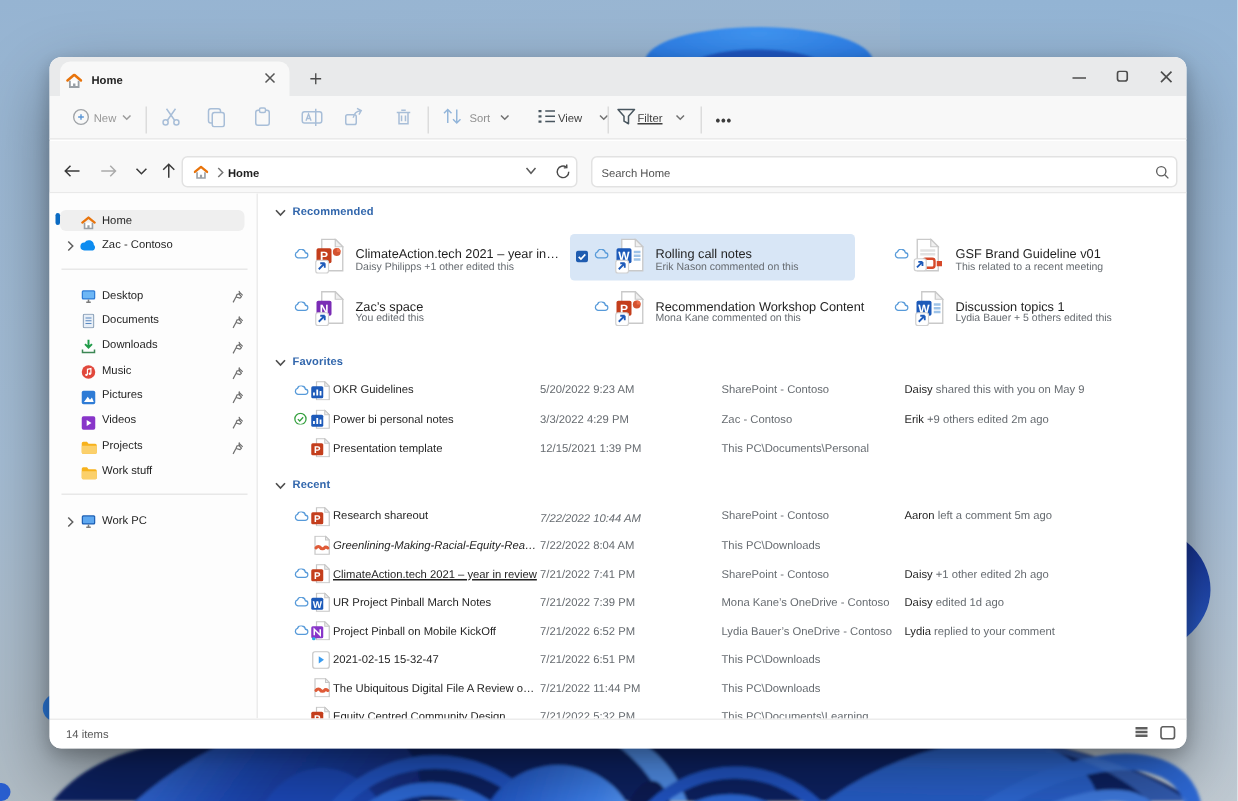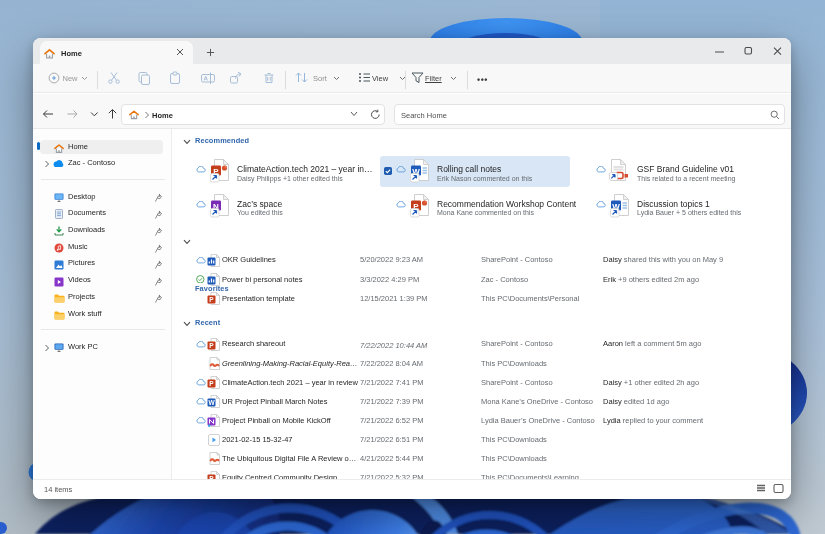--- a/index.html
+++ b/index.html
@@ -443,21 +443,21 @@
     <rect x="3.5" y="14.5" width="8.5" height="8.5" rx="1.5" fill="#fff" stroke="#d0d0d0" stroke-width="0.8"></rect>
     <path d="M5.5 20.5 L9.5 16.5 M9.5 16.5 H6.5 M9.5 16.5 V19.5" stroke="#1d5ab9" stroke-width="1.2" fill="none"></path>
   </svg>
   <div class="tx d f10" style="left:604px;top:160.5px;">Discussion topics 1</div>
   <div class="tx g f9" style="left:604px;top:171px;">Lydia Bauer + 5 others edited this</div>
 
   
   <svg class="abs" style="left:150px;top:200.5px" width="8" height="6" viewBox="0 0 8 6">
       <path d="M1 1.2 L4 4.4 L7 1.2" fill="none" stroke="#4f4f4f" stroke-width="1.1"></path>
     </svg>
-  <div class="tx hdr" style="left:162px;top:197.5px;margin-top:48px;">Favorites</div>
+  <div class="tx hdr" style="left:162px;top:197.5px;">Favorites</div>
   <svg class="abs" style="left:163px;top:218.5px" width="10" height="7" viewBox="0 0 10 7">
       <path d="M2.6 5.9 H7.4 A1.7 1.7 0 0 0 7.6 2.5 A2.75 2.75 0 0 0 2.3 1.95 A2.05 2.05 0 0 0 2.6 5.9 Z" fill="none" stroke="#579ad9" stroke-width="0.85"></path>
     </svg>
   <svg class="abs" style="left:174px;top:215.5px" width="13" height="13" viewBox="0 0 13 13">
       <path d="M4 0.5 H9.5 L12.5 3.5 V12.5 H4 Z" fill="#fff" stroke="#c6c6c6" stroke-width="0.8"></path>
       <path d="M9.5 0.5 V3.5 H12.5 Z" fill="#efefef" stroke="#c6c6c6" stroke-width="0.7"></path>
       <rect x="0.5" y="3.5" width="8" height="8" rx="1" fill="#1d5ab9"></rect>
       <path d="M2.3 9.6 V7.6 M4.5 9.6 V5.6 M6.7 9.6 V6.6" stroke="#fff" stroke-width="1.2"></path>
     </svg>
   <div class="tx d f95" style="left:189px;top:217.4px;">OKR Guidelines</div>
@@ -515,21 +515,21 @@
   <div class="tx g f95" style="left:448px;top:320.5px;">This PC\Downloads</div>
   <svg class="abs" style="left:163px;top:340.6px" width="10" height="7" viewBox="0 0 10 7">
       <path d="M2.6 5.9 H7.4 A1.7 1.7 0 0 0 7.6 2.5 A2.75 2.75 0 0 0 2.3 1.95 A2.05 2.05 0 0 0 2.6 5.9 Z" fill="none" stroke="#579ad9" stroke-width="0.85"></path>
     </svg>
   <svg class="abs" style="left:174px;top:337.6px" width="13" height="13" viewBox="0 0 13 13">
       <path d="M4 0.5 H9.5 L12.5 3.5 V12.5 H4 Z" fill="#fff" stroke="#c6c6c6" stroke-width="0.8"></path>
       <path d="M9.5 0.5 V3.5 H12.5 Z" fill="#efefef" stroke="#c6c6c6" stroke-width="0.7"></path>
       <rect x="0.5" y="3.5" width="8" height="8" rx="1" fill="#c43e1c"></rect>
       <text x="4.5" y="10" font-size="6.5" font-weight="bold" fill="#fff" text-anchor="middle" font-family="Liberation Sans">P</text>
     </svg>
-  <div class="tx d f95" style="left:189px;top:339.5px;">ClimateAction.tech 2021 – year in review</div>
+  <div class="tx d f95" style="left:189px;top:339.5px;text-decoration:underline;">ClimateAction.tech 2021 – year in review</div>
   <div class="tx g f95" style="left:327px;top:339.5px;">7/21/2022 7:41 PM</div>
   <div class="tx g f95" style="left:448px;top:339.5px;">SharePoint - Contoso</div>
   <div class="tx f95" style="left:570px;top:339.5px;"><span class="d">Daisy</span><span class="g"> +1 other edited 2h ago</span></div>
   <svg class="abs" style="left:163px;top:359.7px" width="10" height="7" viewBox="0 0 10 7">
       <path d="M2.6 5.9 H7.4 A1.7 1.7 0 0 0 7.6 2.5 A2.75 2.75 0 0 0 2.3 1.95 A2.05 2.05 0 0 0 2.6 5.9 Z" fill="none" stroke="#579ad9" stroke-width="0.85"></path>
     </svg>
   <svg class="abs" style="left:174px;top:356.7px" width="13" height="13" viewBox="0 0 13 13">
       <path d="M4 0.5 H9.5 L12.5 3.5 V12.5 H4 Z" fill="#fff" stroke="#c6c6c6" stroke-width="0.8"></path>
       <path d="M9.5 0.5 V3.5 H12.5 Z" fill="#efefef" stroke="#c6c6c6" stroke-width="0.7"></path>
       <rect x="0.5" y="3.5" width="8" height="8" rx="1" fill="#1d5ab9"></rect>
@@ -559,21 +559,21 @@
     </svg>
   <div class="tx d f95" style="left:189px;top:396.7px;">2021-02-15 15-32-47</div>
   <div class="tx g f95" style="left:327px;top:396.7px;">7/21/2022 6:51 PM</div>
   <div class="tx g f95" style="left:448px;top:396.7px;">This PC\Downloads</div>
   <svg class="abs" style="left:174px;top:413.8px" width="13" height="13" viewBox="0 0 13 13">
       <path d="M3 0.5 H10 L12.5 3 V12.5 H3 Z" fill="#fff" stroke="#c6c6c6" stroke-width="0.8"></path>
       <path d="M10 0.5 V3 H12.5 Z" fill="#efefef" stroke="#c6c6c6" stroke-width="0.7"></path>
       <path d="M3.7 8.3 C4.6 6.9 6 7.1 6.6 8.1 C7.2 9.1 8.7 9.1 9.3 8.2 C9.8 7.5 10.9 7.6 11.5 8.3" fill="none" stroke="#df5b38" stroke-width="2.1" stroke-linecap="round"></path>
     </svg>
   <div class="tx d f95" style="left:189px;top:415.7px;">The Ubiquitous Digital File A Review o…</div>
-  <div class="tx g f95" style="left:327px;top:415.7px;">4/21/2022 5:44 PM</div>
+  <div class="tx g f95" style="left:327px;top:415.7px;">7/21/2022 11:44 PM</div>
   <div class="tx g f95" style="left:448px;top:415.7px;">This PC\Downloads</div>
   <svg class="abs" style="left:174px;top:432.9px" width="13" height="13" viewBox="0 0 13 13">
       <path d="M4 0.5 H9.5 L12.5 3.5 V12.5 H4 Z" fill="#fff" stroke="#c6c6c6" stroke-width="0.8"></path>
       <path d="M9.5 0.5 V3.5 H12.5 Z" fill="#efefef" stroke="#c6c6c6" stroke-width="0.7"></path>
       <rect x="0.5" y="3.5" width="8" height="8" rx="1" fill="#c43e1c"></rect>
       <text x="4.5" y="10" font-size="6.5" font-weight="bold" fill="#fff" text-anchor="middle" font-family="Liberation Sans">P</text>
     </svg>
   <div class="tx d f95" style="left:189px;top:434.8px;">Equity Centred Community Design</div>
   <div class="tx g f95" style="left:327px;top:434.8px;">7/21/2022 5:32 PM</div>
   <div class="tx g f95" style="left:448px;top:434.8px;">This PC\Documents\Learning</div>

